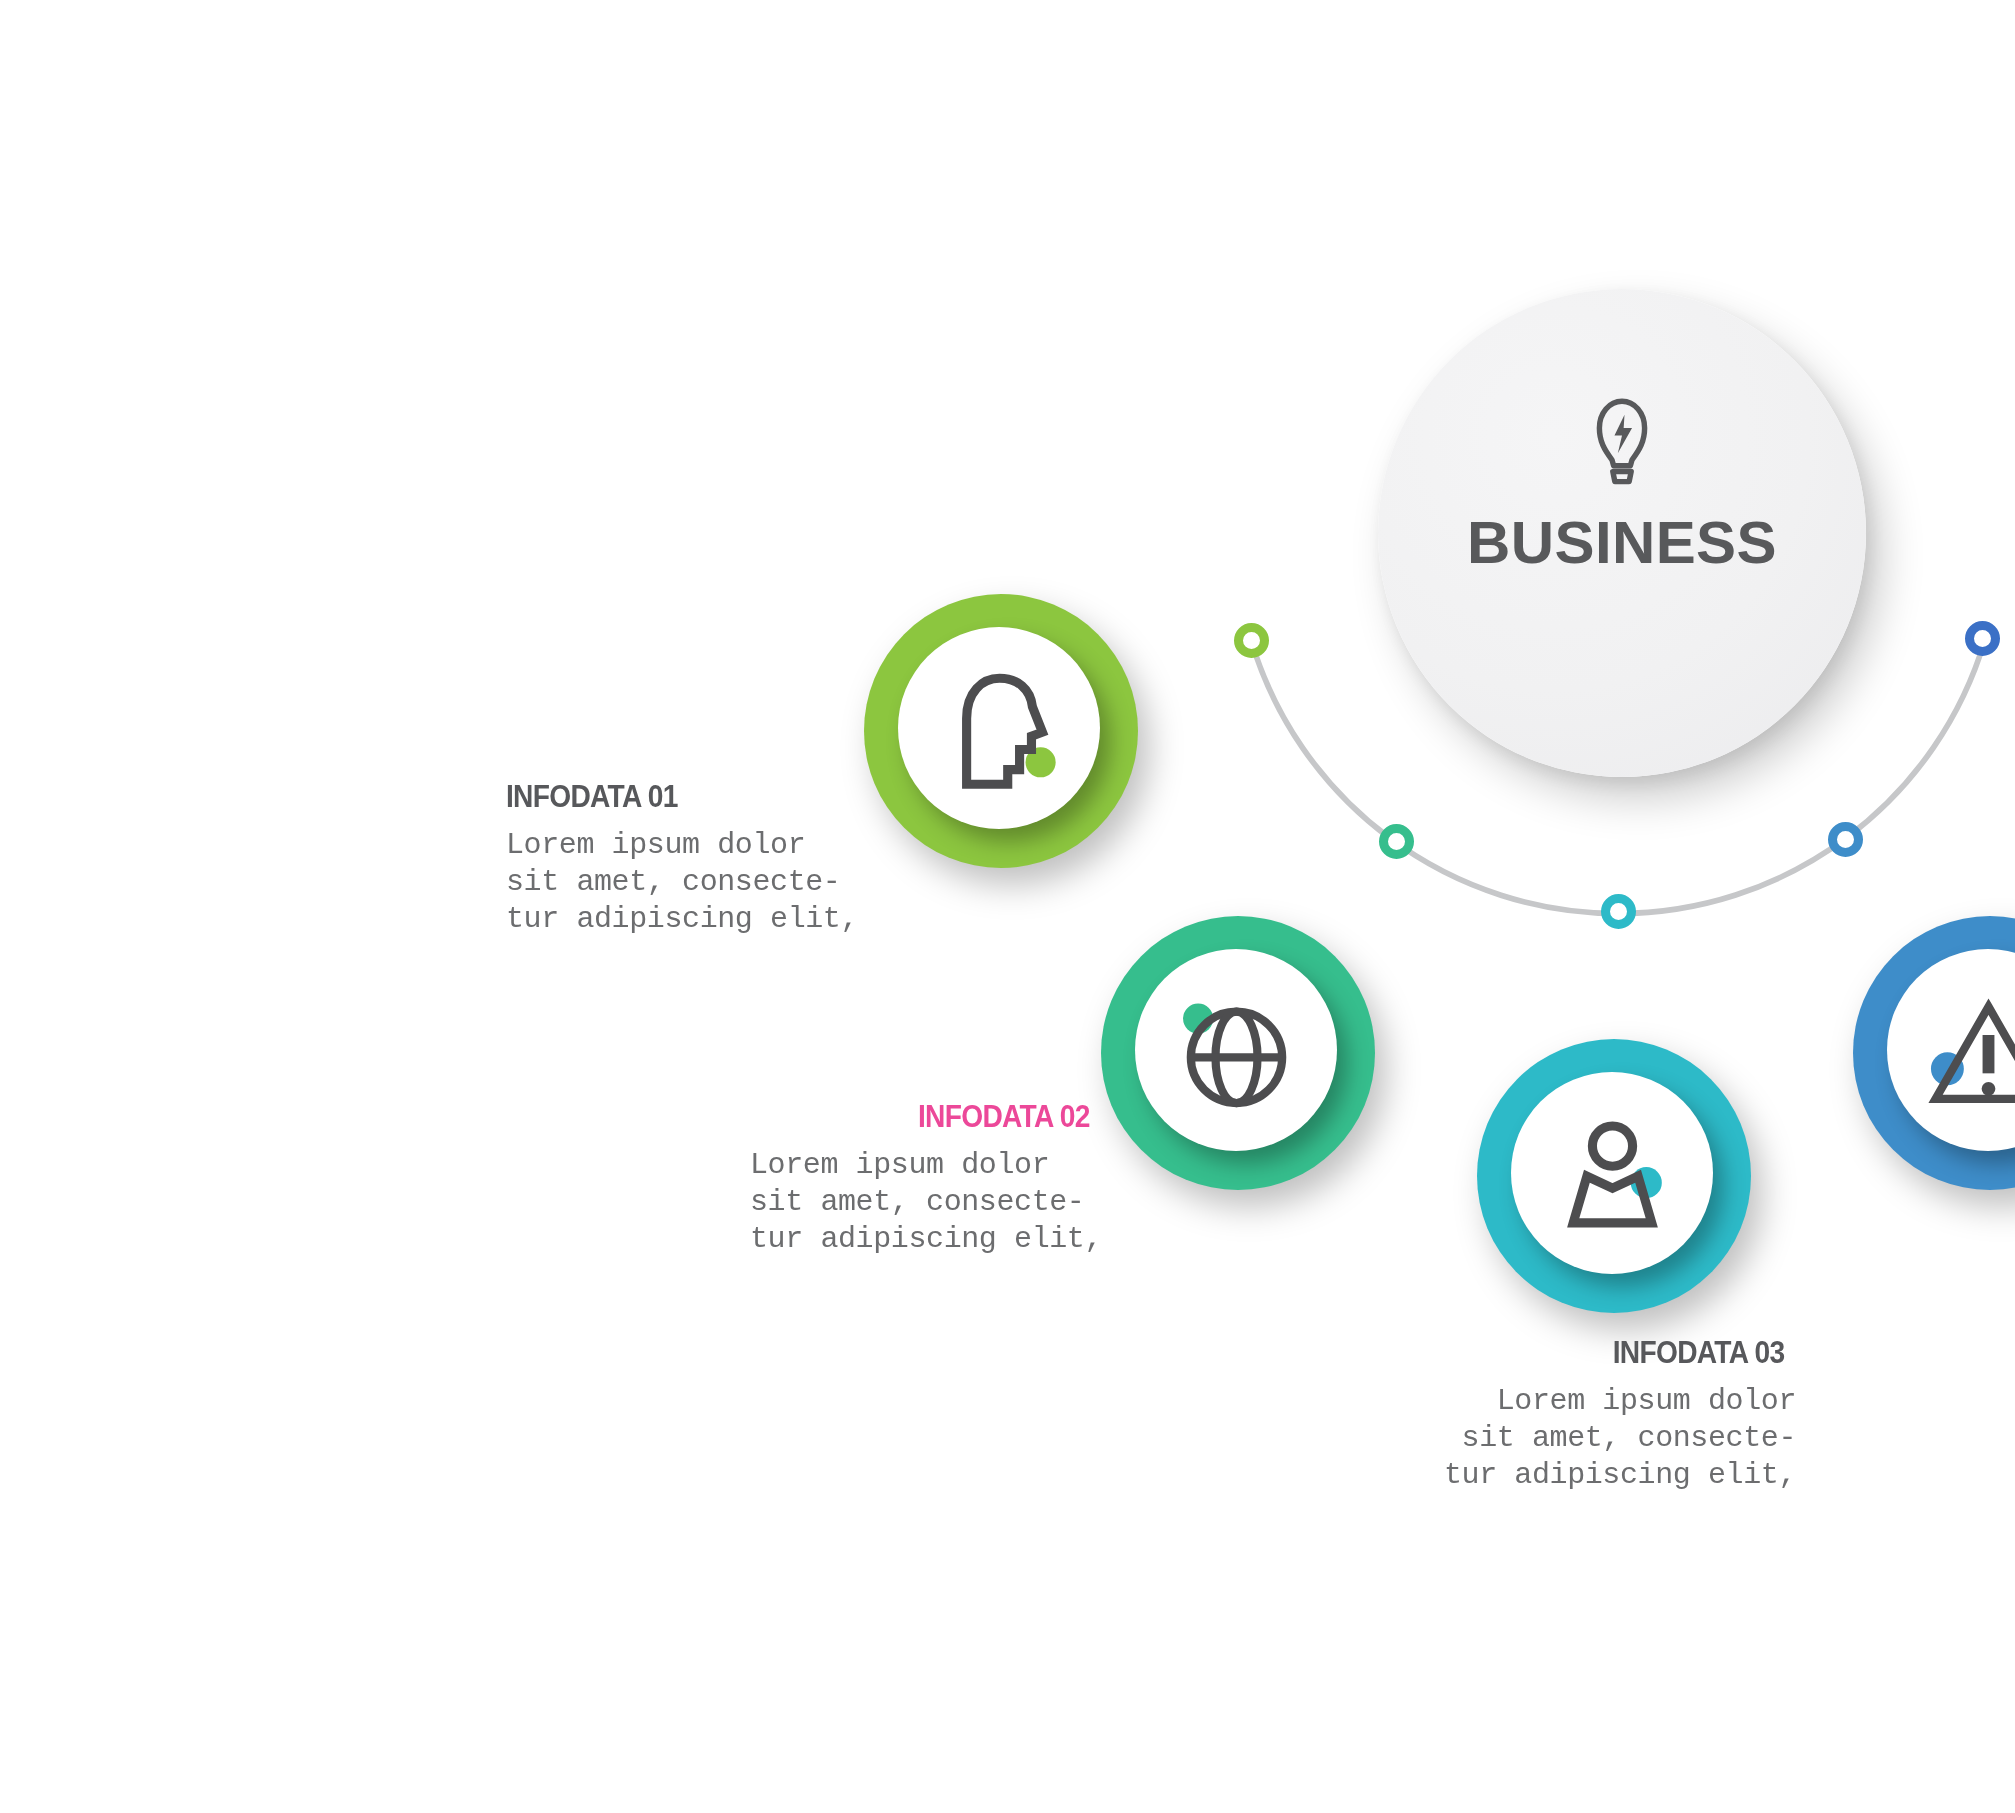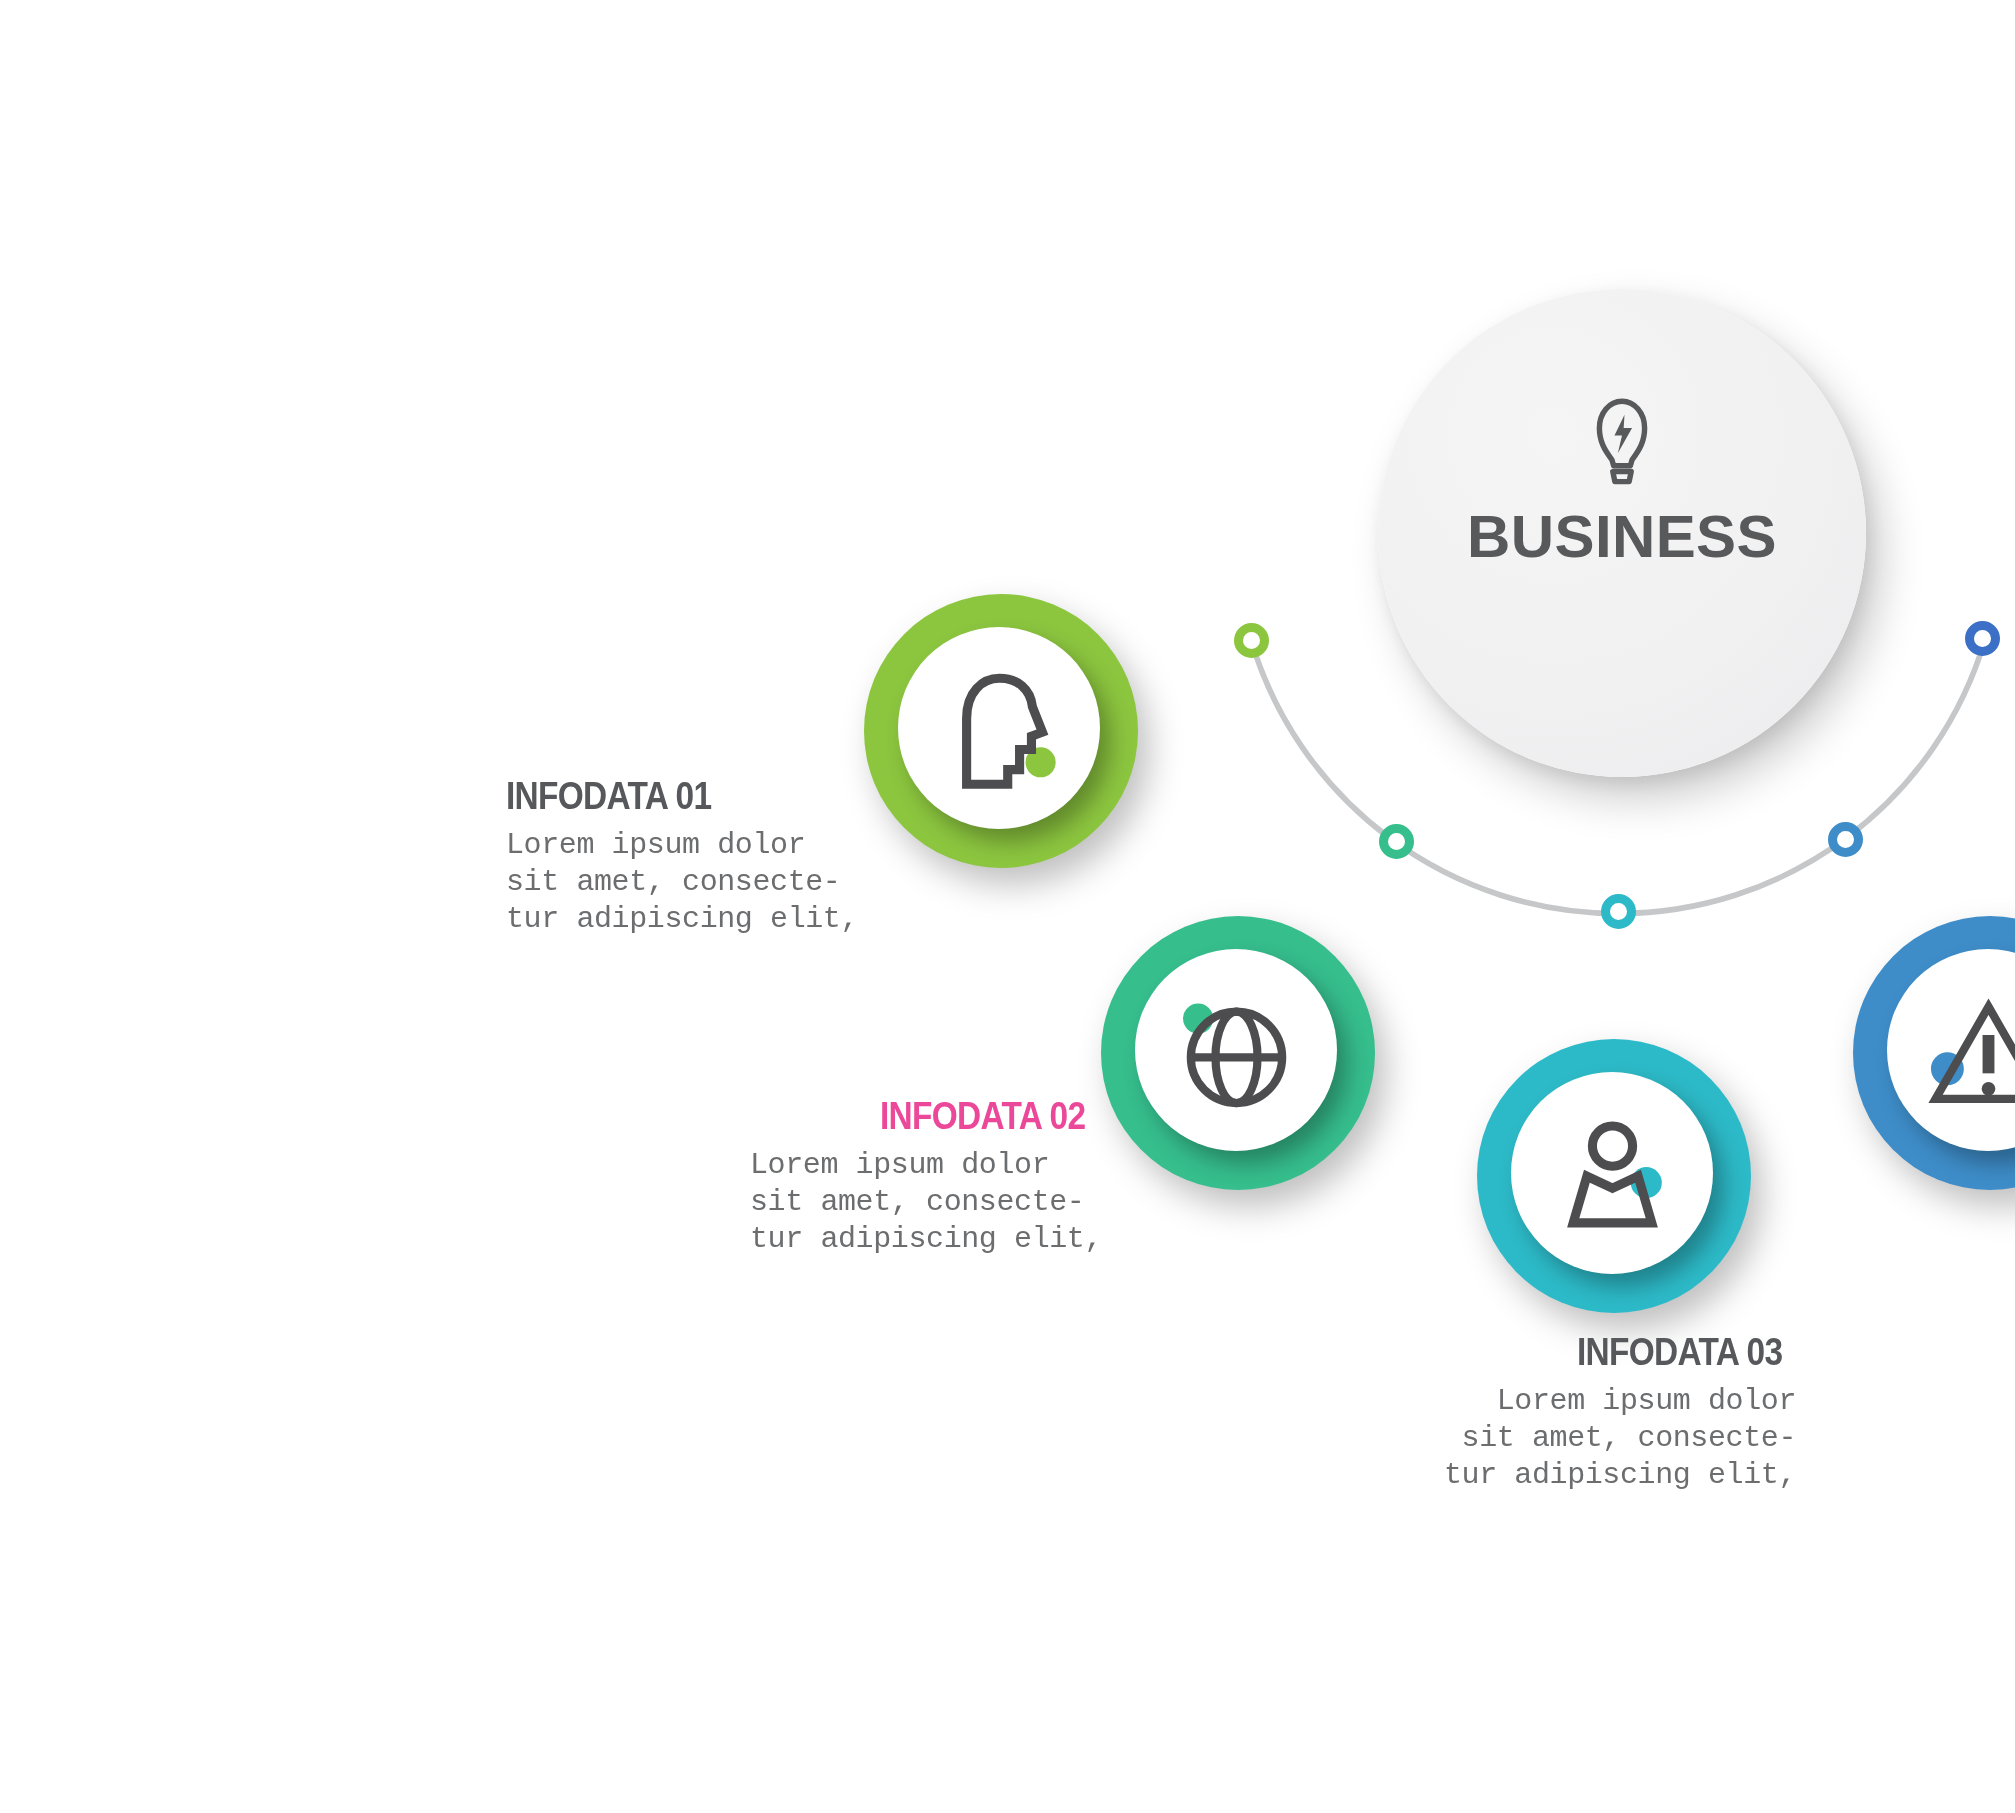--- a/index.html
+++ b/index.html
@@ -12,37 +12,37 @@
   
   .node { position: absolute; width: 35px; height: 35px; border-radius: 50%;
           background: #ffffff; border: 9.7px solid currentColor; box-sizing: border-box; z-index: 2; }
 
   
   .hub { position: absolute; left: 1378px; top: 289px; width: 488px; height: 488px;
          border-radius: 50%; z-index: 3;
          background: radial-gradient(circle at 36% 30%, #f5f5f6 0%, #f1f1f2 55%, #ebebed 100%);
          box-shadow: 16px 22px 44px rgba(0,0,0,0.20), 4.8px 7.3px 16px rgba(0,0,0,0.08); }
   .hub-icon { position: absolute; left: 50%; top: 93px; transform: translateX(-50%); }
-  .hub-title { position: absolute; left: 0; top: 218px; width: 100%; text-align: center;
+  .hub-title { position: absolute; left: 0; top: 224px; width: 100%; text-align: center;
                font-size: 60px; font-weight: bold; letter-spacing: 0.4px; line-height: 1; }
   .hub-subtitle { position: absolute; left: 0; top: 282px; width: 100%; text-align: center;
                   font-size: 31px; font-weight: bold; letter-spacing: 2.8px; line-height: 1; }
 
   
   .big-circle { position: absolute; width: 274px; height: 274px; border-radius: 50%;
                 background: currentColor; z-index: 4;
                 box-shadow: 11.3px 17px 34px rgba(0,0,0,0.25); }
   .inner-white { position: absolute; left: 34px; top: 33px; width: 202px; height: 202px;
                  border-radius: 50%; background: #ffffff;
                  box-shadow: 10.5px 13px 22px rgba(0,0,0,0.30);
                  display: flex; align-items: center; justify-content: center; }
 
   
   .info { position: absolute; width: 363px; z-index: 5; }
-  .info .label { font-size: 38px; font-weight: bold; line-height: 40px; letter-spacing: -0.8px; }
+  .info .label { font-size: 32px; font-weight: bold; line-height: 40px; letter-spacing: -0.8px; }
   .info .label span { display: inline-block; transform: scaleX(0.88); }
   .info .body { margin-top: 11.3px; font-size: 30px; line-height: 37px; letter-spacing: -0.4px;
                 white-space: pre-line; font-family: Liberation Mono, monospace; }
   .info.left { text-align: left; }
   .info.left .label span { transform-origin: left center; }
   .info.centered { text-align: right; }
   .info.centered .label span { transform-origin: center center; }
 
   svg { display: block; }
 </style>

